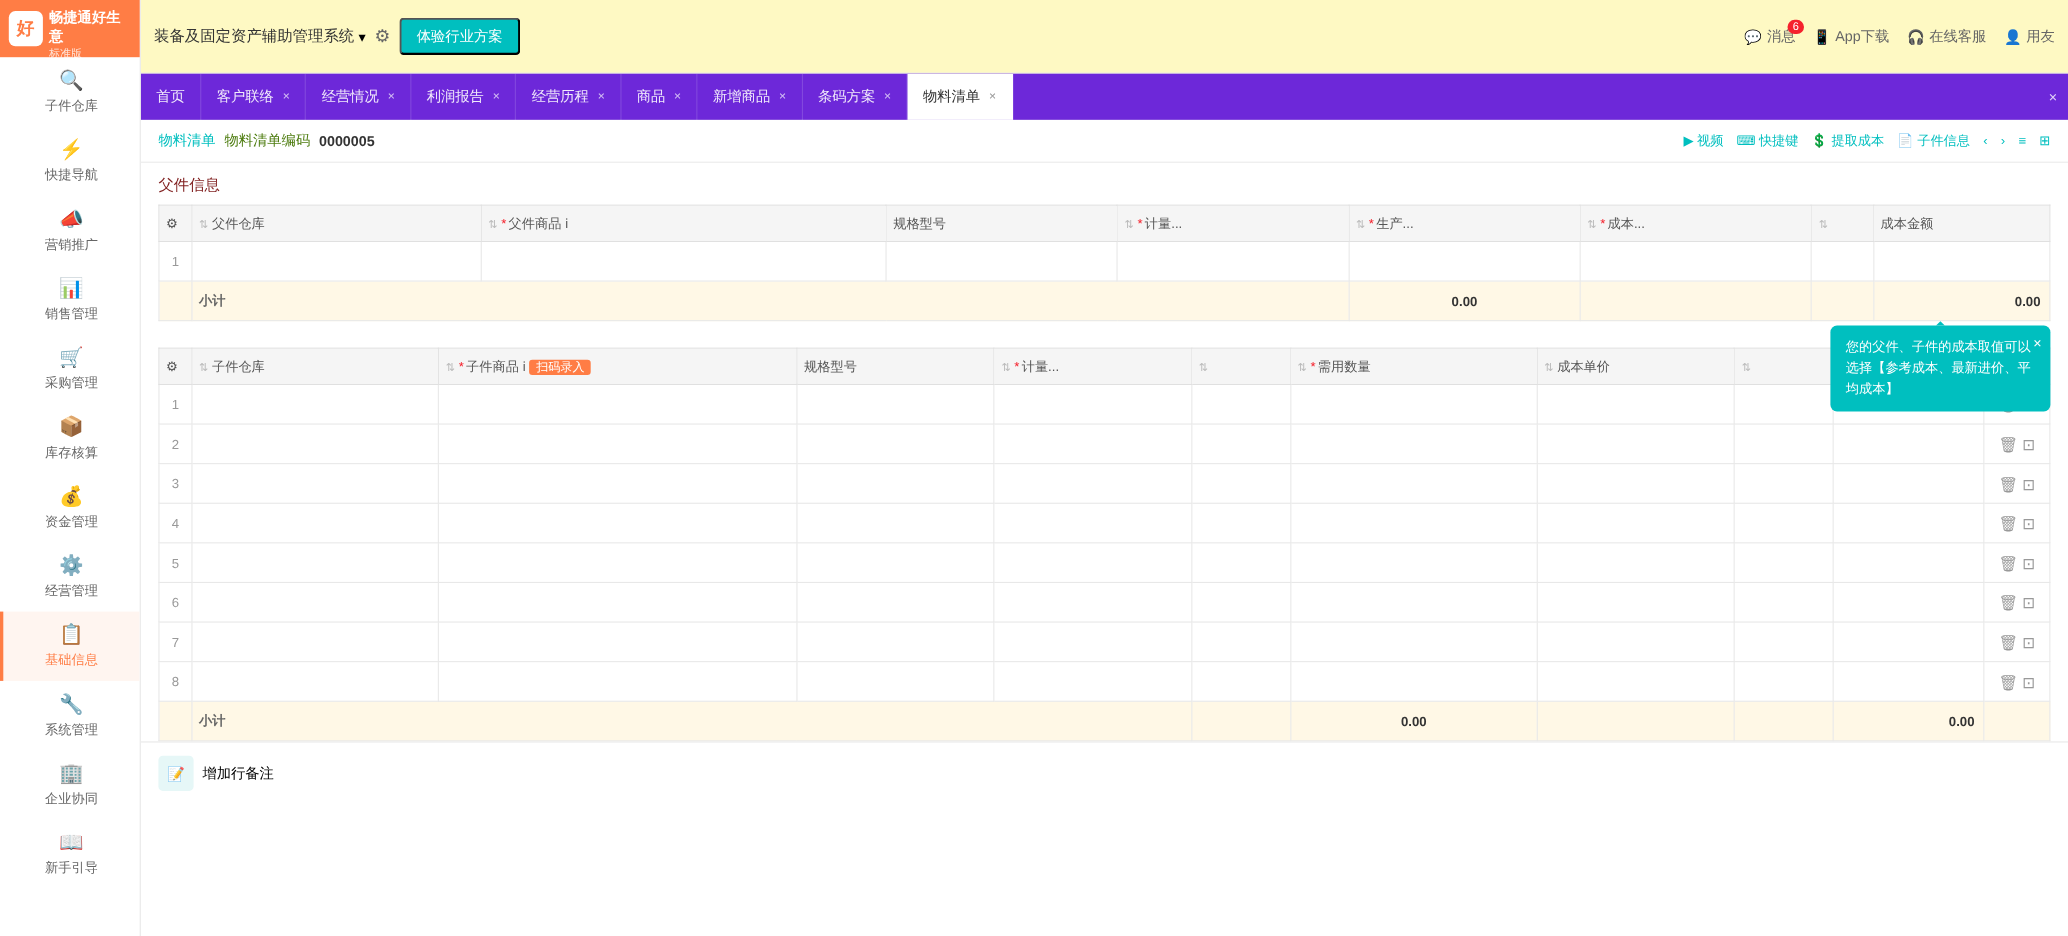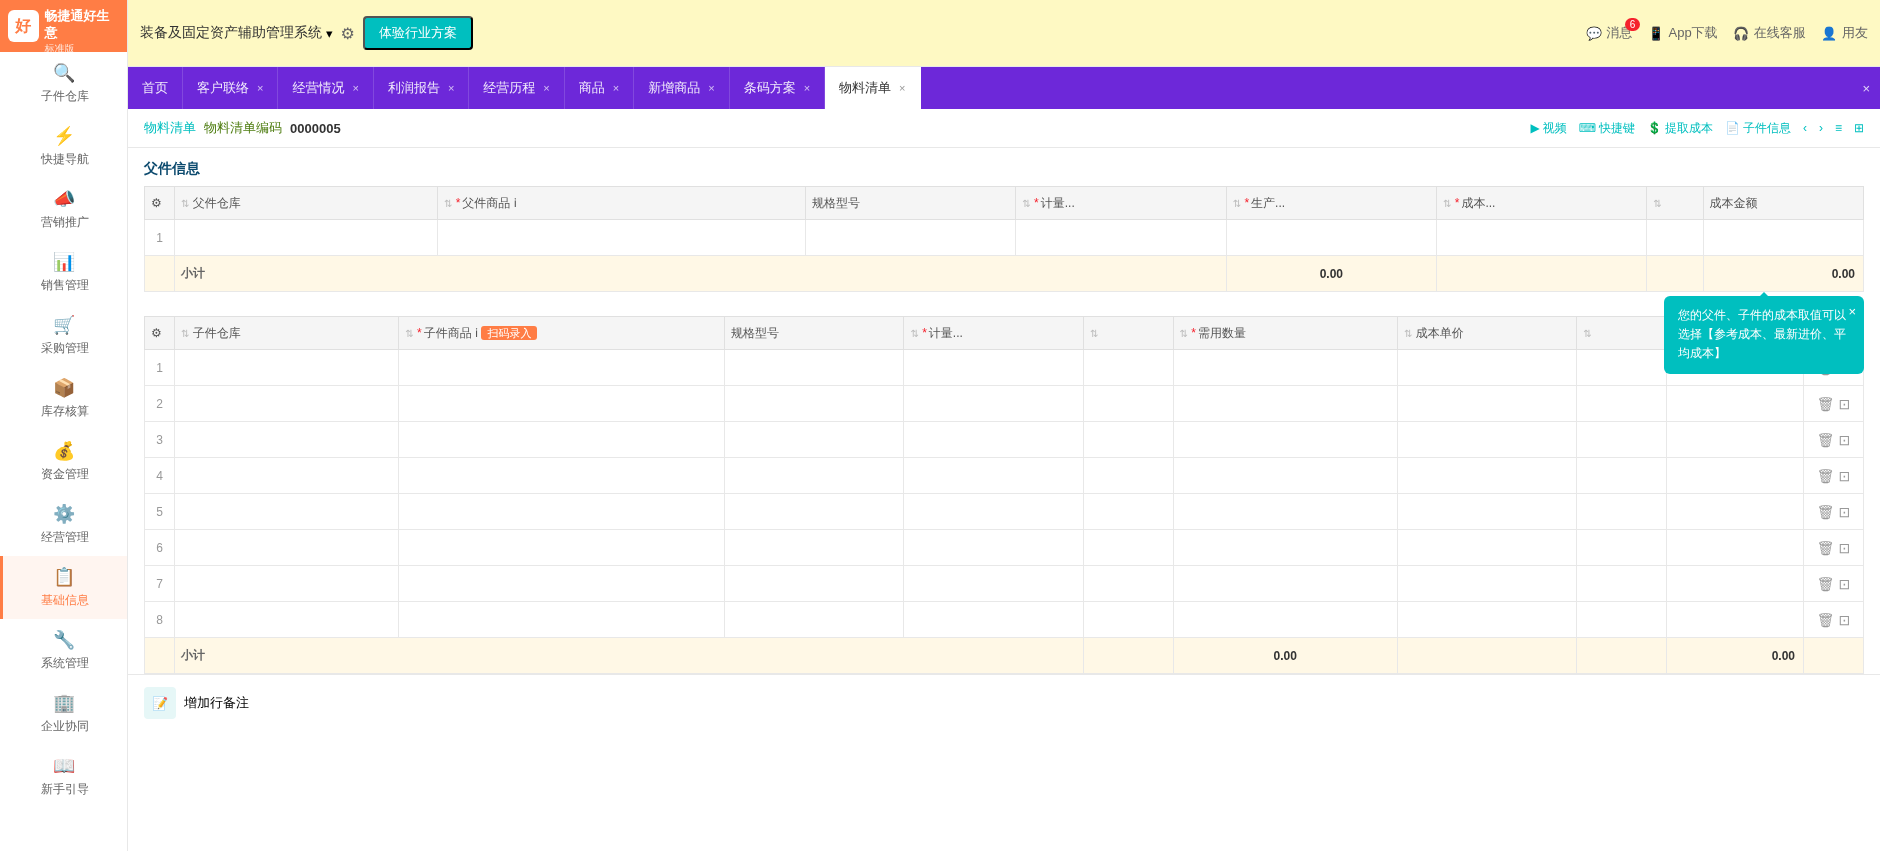--- a/index.html
+++ b/index.html
@@ -46,21 +46,21 @@
     .breadcrumb-code-label { color: #4d7c0f; font-size: 13px; }
     .breadcrumb-code { color: #333; font-size: 13px; font-weight: bold; text-align: right; }
     .breadcrumb-actions { margin-left: auto; display: flex; align-items: center; gap: 12px; }
     .breadcrumb-action { display: flex; align-items: center; gap: 3px; color: #00bfbf; font-size: 12px; cursor: pointer; }
 
     
     .page-body { flex: 1; overflow: auto; padding: 0; background: #fff; }
 
     
     .section { padding: 12px 16px 0; }
-    .section-title { font-size: 14px; font-weight: bold; color: #0c4a6e; margin-bottom: 8px; }
+    .section-title { font-size: 14px; font-weight: normal; color: #7f1d1d; margin-bottom: 8px; }
 
     
     .data-table { width: 100%; border-collapse: collapse; font-size: 12px; }
     .data-table th { background: #f5f5f5; border: 1px solid #e0e0e0; padding: 7px 6px; color: #555; font-weight: normal; text-align: left; white-space: nowrap; position: relative; }
     .data-table th .required { color: #f5222d; margin-right: 2px; }
     .data-table td { border: 1px solid #e8e8e8; padding: 6px; color: #333; height: 36px; }
     .data-table .subtotal-row td { background: #fff8e6; font-weight: bold; }
     .data-table .row-num { color: #999; text-align: center; width: 30px; }
     .data-table .subtotal-label { color: #666; }
     .col-settings { width: 30px; text-align: center; }

